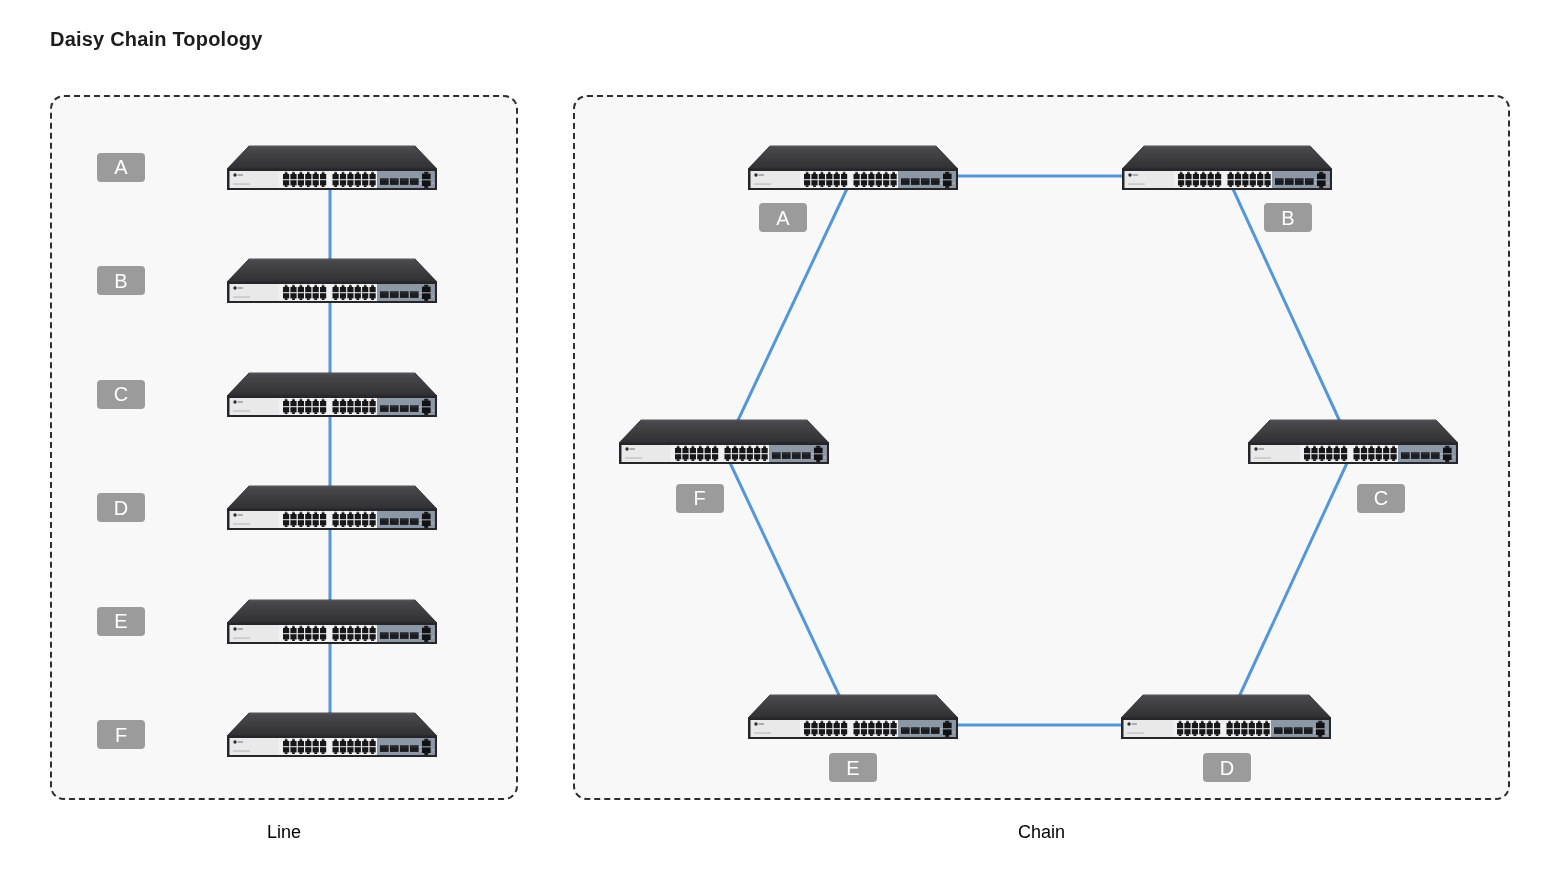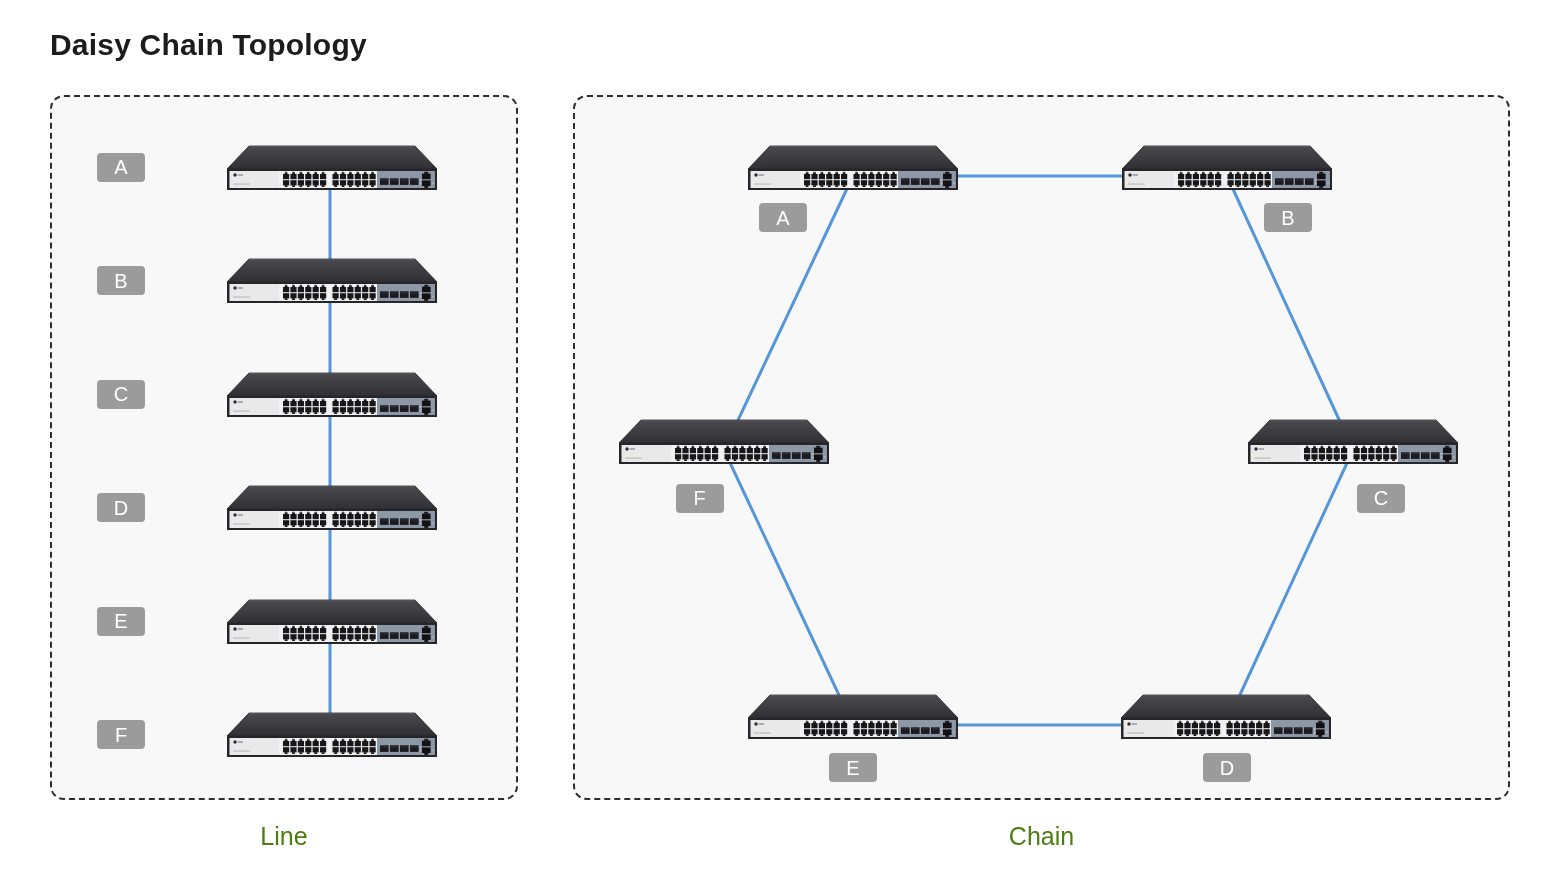--- a/index.html
+++ b/index.html
@@ -3,21 +3,21 @@
 <meta charset="utf-8">
 <style>
   * { margin:0; padding:0; box-sizing:border-box; }
   html,body { width:1560px; height:873px; background:#ffffff; overflow:hidden;
               font-family:"Liberation Sans", sans-serif; }
   :root {
     --link:#5596d8; --badge:#9b9b9b; --panel-bg:#f8f8f8; --panel-border:#2e2e2e;
   }
   .page-title {
     position:absolute; left:50px; top:28px;
-    font-size:30px; font-weight:600; color:#1c1c1c; letter-spacing:0.2px;
+    font-size:20px; font-weight:600; color:#1c1c1c; letter-spacing:0.2px;
   }
   .panel {
     position:absolute; top:95px; height:705px;
     background:var(--panel-bg);
     border:2px dashed var(--panel-border);
     border-radius:14px;
   }
   .panel-line { left:50px;  width:468px; }
   .panel-ring { left:573px; width:937px; }
   .links-svg { position:absolute; left:0; top:0; width:100%; height:100%; }
@@ -26,21 +26,21 @@
   }
   .badge {
     position:absolute; width:48px; height:29px;
     background:var(--badge); border-radius:4px;
     color:#ffffff; font-size:20px; font-weight:400;
     display:flex; align-items:center; justify-content:center;
     line-height:1;
   }
   .caption {
     position:absolute; top:822px; text-align:center;
-    font-size:25px; color:#4d7c0f; font-weight:400;
+    font-size:18px; color:#000000; font-weight:400;
   }
   .caption-line { left:50px;  width:468px; }
   .caption-ring { left:573px; width:937px; }
   .defs-holder { position:absolute; width:0; height:0; overflow:hidden; }
 </style>
 </head>
 <body>
 
 <svg class="defs-holder" aria-hidden="true">
   <defs>

